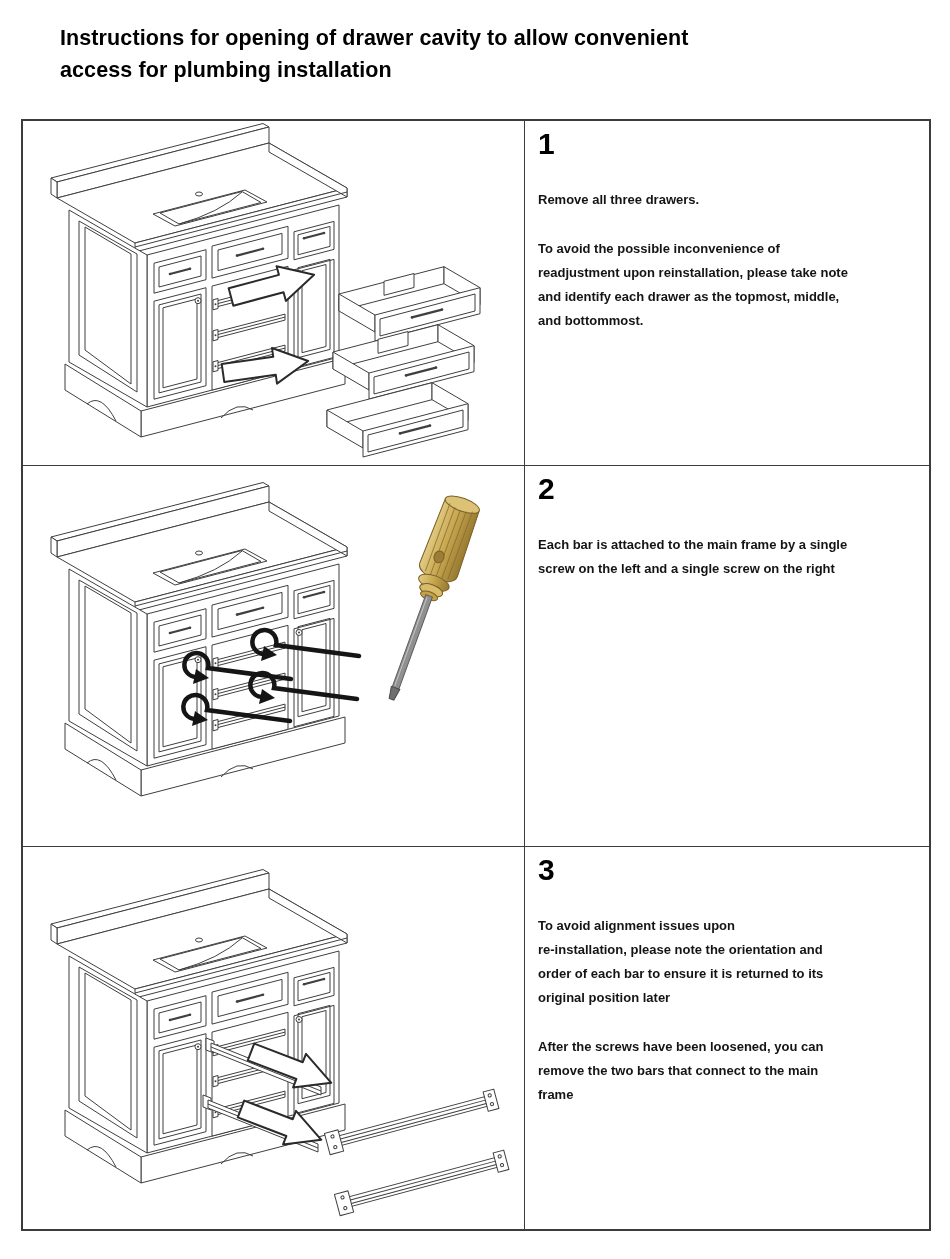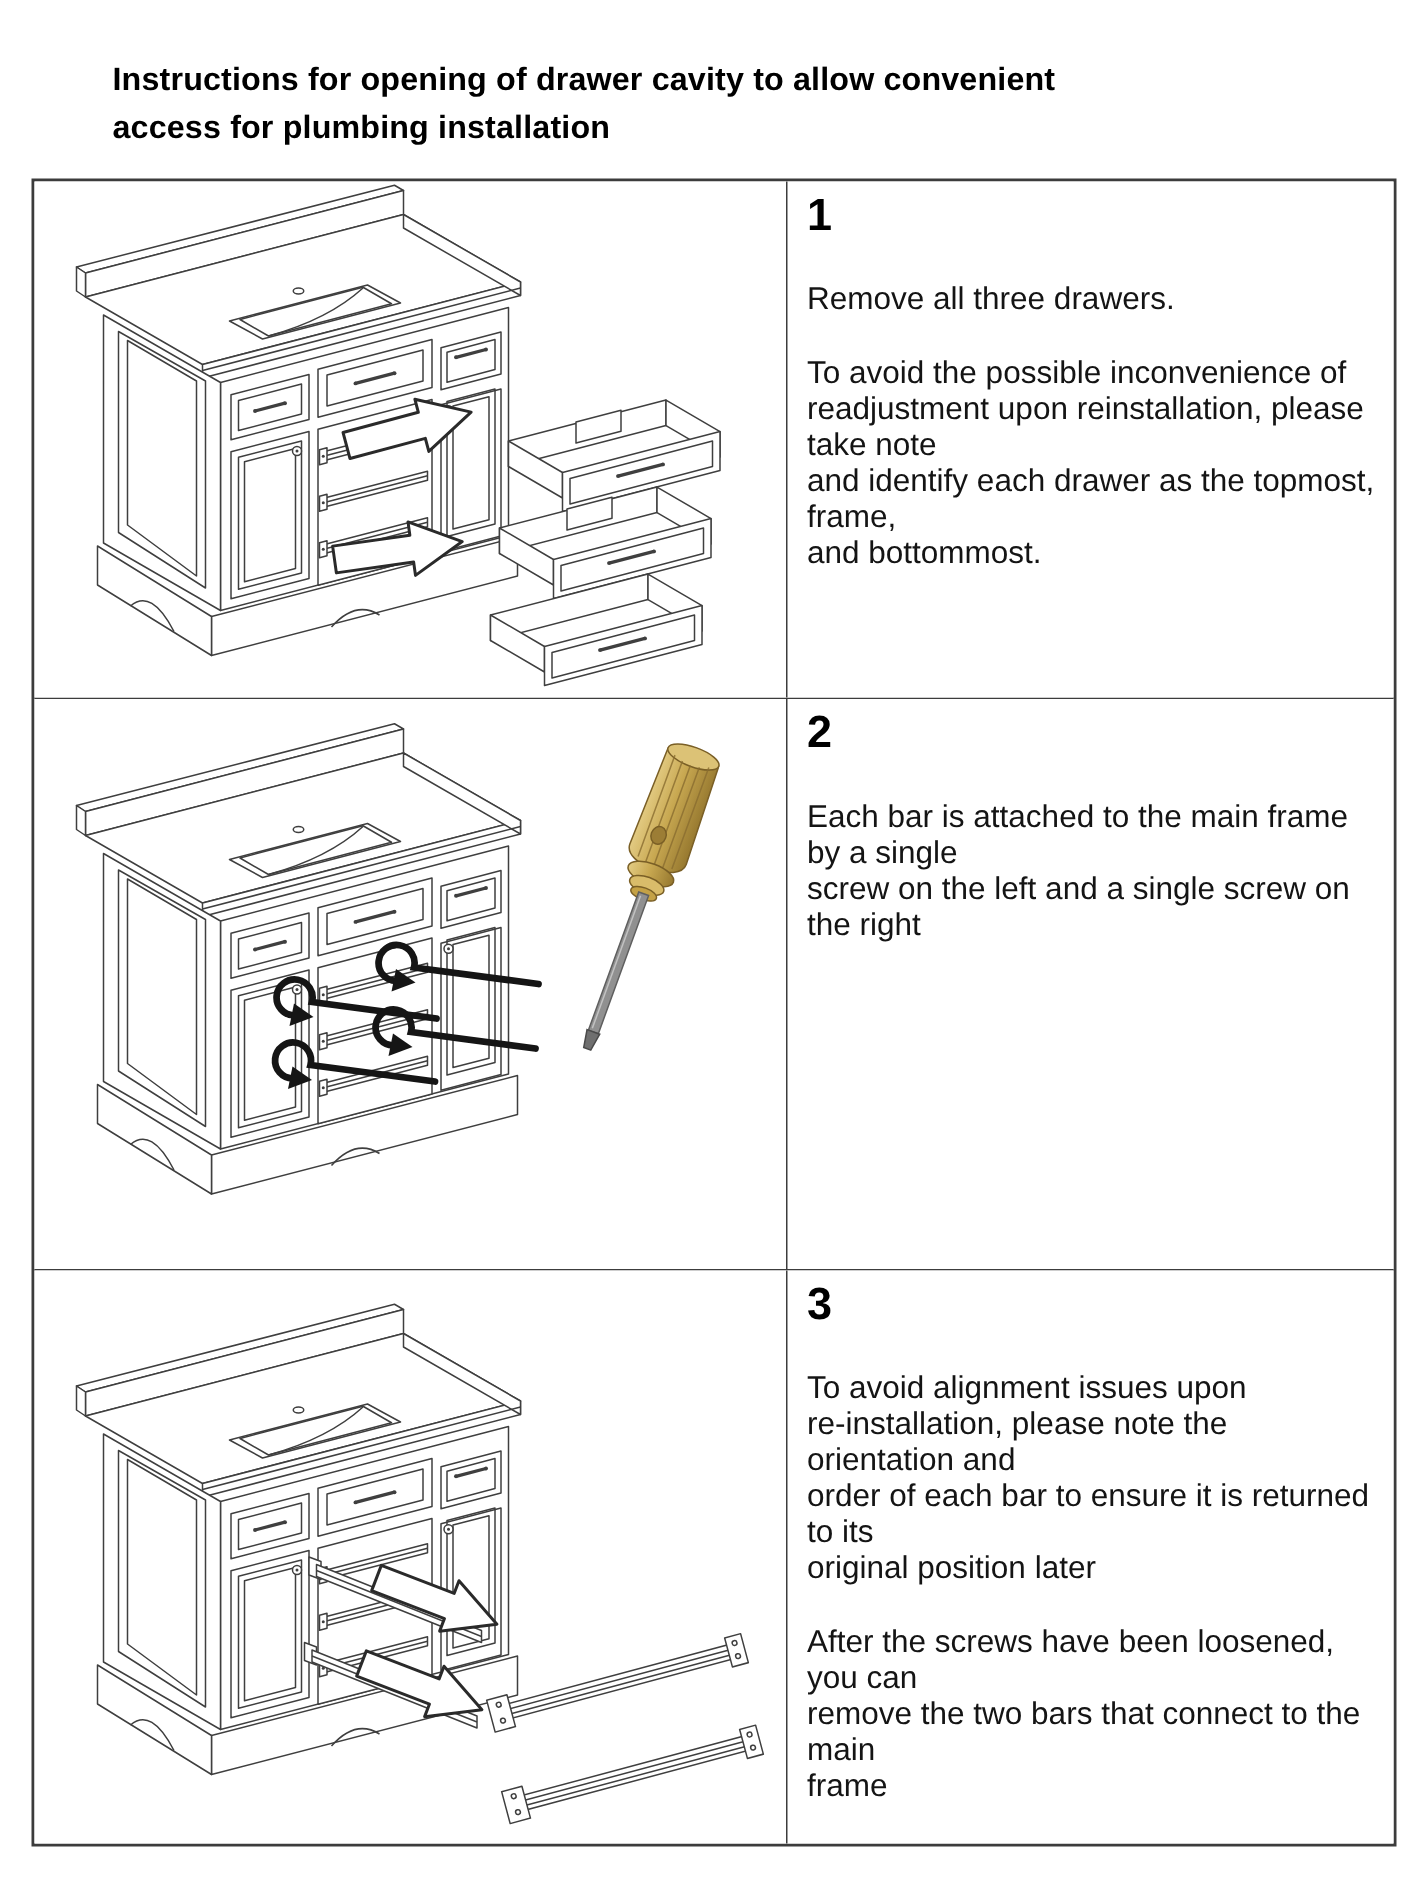--- a/index.html
+++ b/index.html
@@ -6,21 +6,21 @@
   .sheet{
     position:relative;
     width:950px;height:1259px;
     background:#ffffff;
     font-family:"Liberation Sans","DejaVu Sans",sans-serif;
     color:#141414;
     overflow:hidden;
   }
   .doc-title{
     position:absolute;left:60px;top:22px;
-    margin:15px;
+    margin:0;
     font-size:21.5px;line-height:32px;font-weight:bold;
     color:#000;
     white-space:pre-line;
     letter-spacing:0.1px;
   }
   .doc-table{
     position:absolute;left:21px;top:119px;
     width:910px;
     border:2px solid #3c3c3c;
     box-sizing:border-box;
@@ -40,23 +40,24 @@
   }
   .row-1{height:344px;}
   .row-2{height:380px;}
   .row-3{height:382px;}
   .step-number{
     margin:0;
     font-size:30px;line-height:38px;font-weight:bold;color:#000;
   }
   .step-para{
     margin:25px 0 0 0;
-    font-size:21px;line-height:24px;
+    font-size:13px;line-height:24px;
     white-space:pre-line;
     color:#141414;
+    font-weight:bold;
   }
   svg{display:block;}
   .ill-svg{position:absolute;left:0;top:0;}
 </style>
 </head>
 <body>
 
 <svg width="0" height="0" style="position:absolute" aria-hidden="true">
   <defs>
     <linearGradient id="gold" x1="0" y1="0" x2="1" y2="0">
@@ -194,21 +195,21 @@
             <use href="#drawerNotch" transform="translate(346,252)"></use>
             <use href="#drawerBox" transform="translate(340,310)"></use>
           </g>
         </svg>
       </div>
       <div class="cell-text">
         <p class="step-number">1</p>
         <p class="step-para">Remove all three drawers.</p>
         <p class="step-para">To avoid the possible inconvenience of
 readjustment upon reinstallation, please take note
-and identify each drawer as the topmost, frame,
+and identify each drawer as the topmost, middle,
 and bottommost.</p>
       </div>
     </div>
 
     <div class="step-row row-2">
       <div class="cell-ill">
         <svg class="ill-svg" width="500" height="376" viewBox="0 0 500 376">
           <use href="#vanity" y="14"></use>
           <g>
             <use href="#hookArrow" transform="translate(239,175)"></use>

